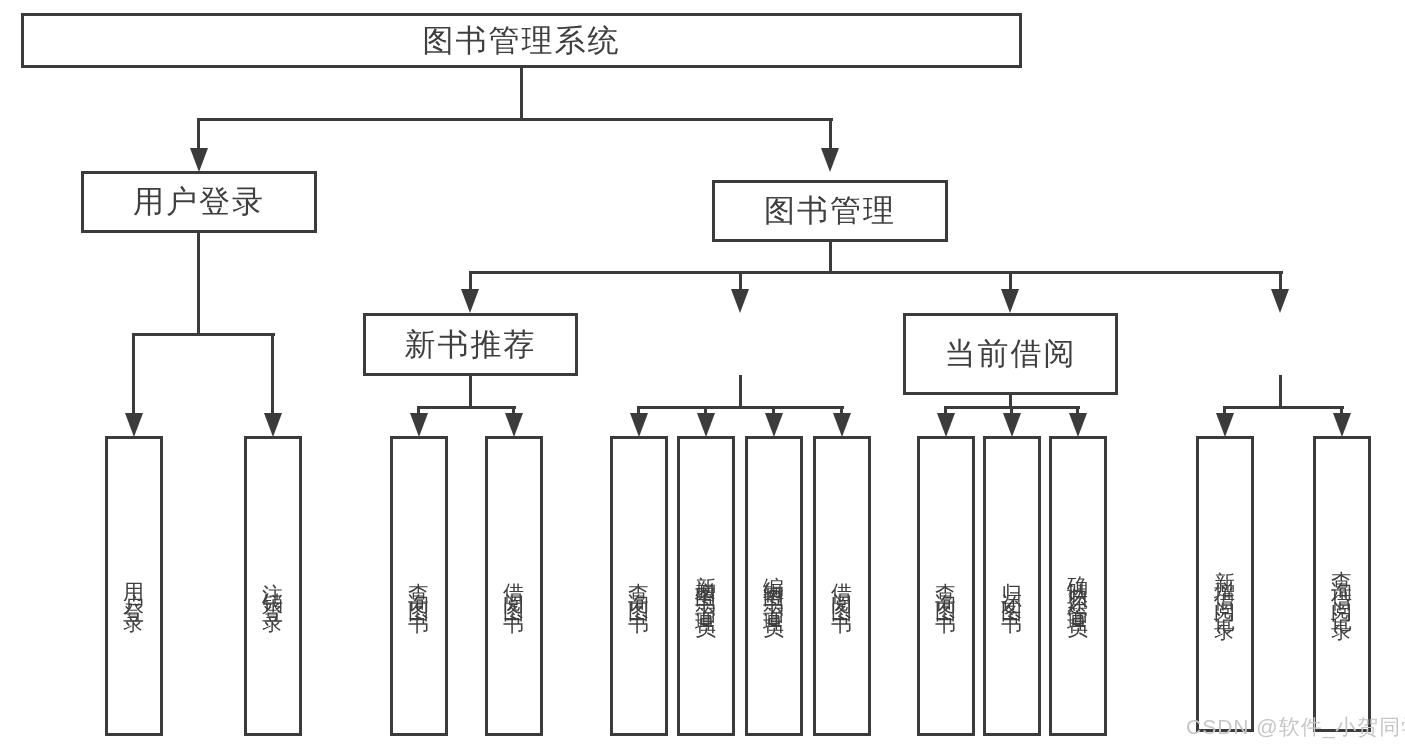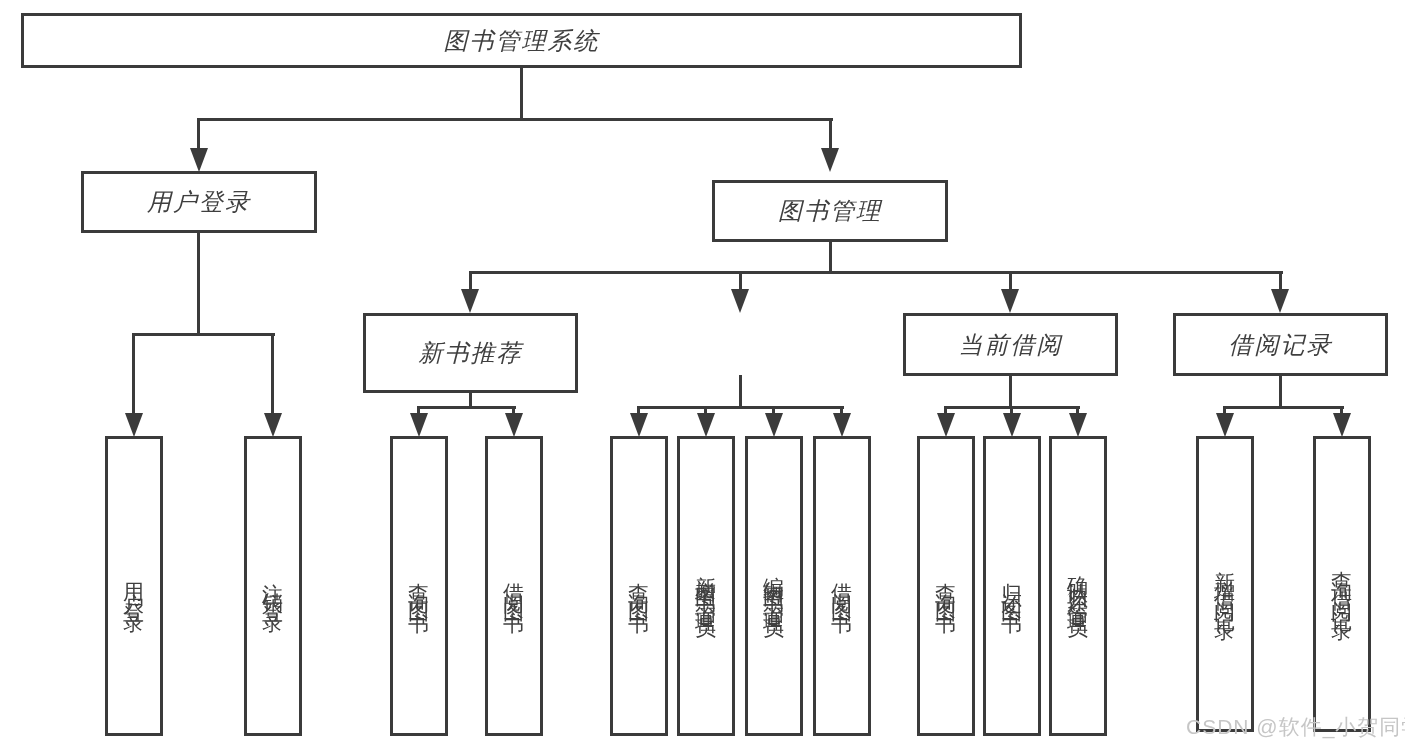--- a/index.html
+++ b/index.html
@@ -7,21 +7,21 @@
     position:relative; width:1405px; height:747px; background:var(--bg,#fff);
     font-family:"Liberation Sans", sans-serif; overflow:hidden;
     color:var(--text,#3f3f3f);
   }
   .box {
     position:absolute; box-sizing:border-box; background:#ffffff;
     border:3px solid var(--line,#3b3b3b);
     display:flex; align-items:center; justify-content:center;
     font-weight:500; color:var(--text,#3f3f3f); text-align:center;
   }
-  .hbox { font-size:24px; letter-spacing:2px;font-style:italic; }
+  .hbox { font-size:31px; letter-spacing:2px; }
   .leaf {
     writing-mode:vertical-rl; text-orientation:mixed;
     font-size:21px; letter-spacing:10px; line-height:1;
   }
   .leaf.tight { letter-spacing:6px; }
   .vl { position:absolute; width:3px; background:var(--line,#3b3b3b); }
   .hl { position:absolute; height:3px; background:var(--line,#3b3b3b); }
   .arrow {
     position:absolute; width:0; height:0;
     border-left:9px solid transparent; border-right:9px solid transparent;
@@ -94,23 +94,22 @@
   <div class="vl" style="left:1223px;top:406px;height:10px;"></div>
   <div class="arrow" style="left:1216px;top:413px;"></div>
   <div class="vl" style="left:1340px;top:406px;height:10px;"></div>
   <div class="arrow" style="left:1333px;top:413px;"></div>
 
   <div class="box hbox" style="left:21px;top:13px;width:1001px;height:55px;">图书管理系统</div>
 
   <div class="box hbox" style="left:81px;top:171px;width:236px;height:62px;">用户登录</div>
   <div class="box hbox" style="left:712px;top:180px;width:236px;height:62px;">图书管理</div>
 
-  <div class="box hbox" style="left:363px;top:313px;width:215px;height:80px;">新书推荐</div>
-  <div class="box hbox" style="left:903px;top:313px;width:215px;height:63px;">当前借阅</div>
-  <div class="box hbox" style="left:1173px;top:313px;width:215px;height:63px;">借阅记录</div>
+  <div class="box hbox" style="left:363px;top:313px;width:215px;height:63px;">新书推荐</div>
+  <div class="box hbox" style="left:903px;top:313px;width:215px;height:82px;">当前借阅</div>
 
   <div class="box leaf" style="left:105px;top:436px;width:58px;height:300px;">用户登录</div>
   <div class="box leaf" style="left:244px;top:436px;width:58px;height:300px;">注销登录</div>
 
   <div class="box leaf" style="left:390px;top:436px;width:58px;height:300px;">查询图书</div>
   <div class="box leaf" style="left:485px;top:436px;width:58px;height:300px;">借阅图书</div>
 
   <div class="box leaf" style="left:610px;top:436px;width:58px;height:300px;">查询图书</div>
   <div class="box leaf tight" style="left:677px;top:436px;width:58px;height:300px;">新增图书（管理员）</div>
   <div class="box leaf tight" style="left:745px;top:436px;width:58px;height:300px;">编辑图书（管理员）</div>

